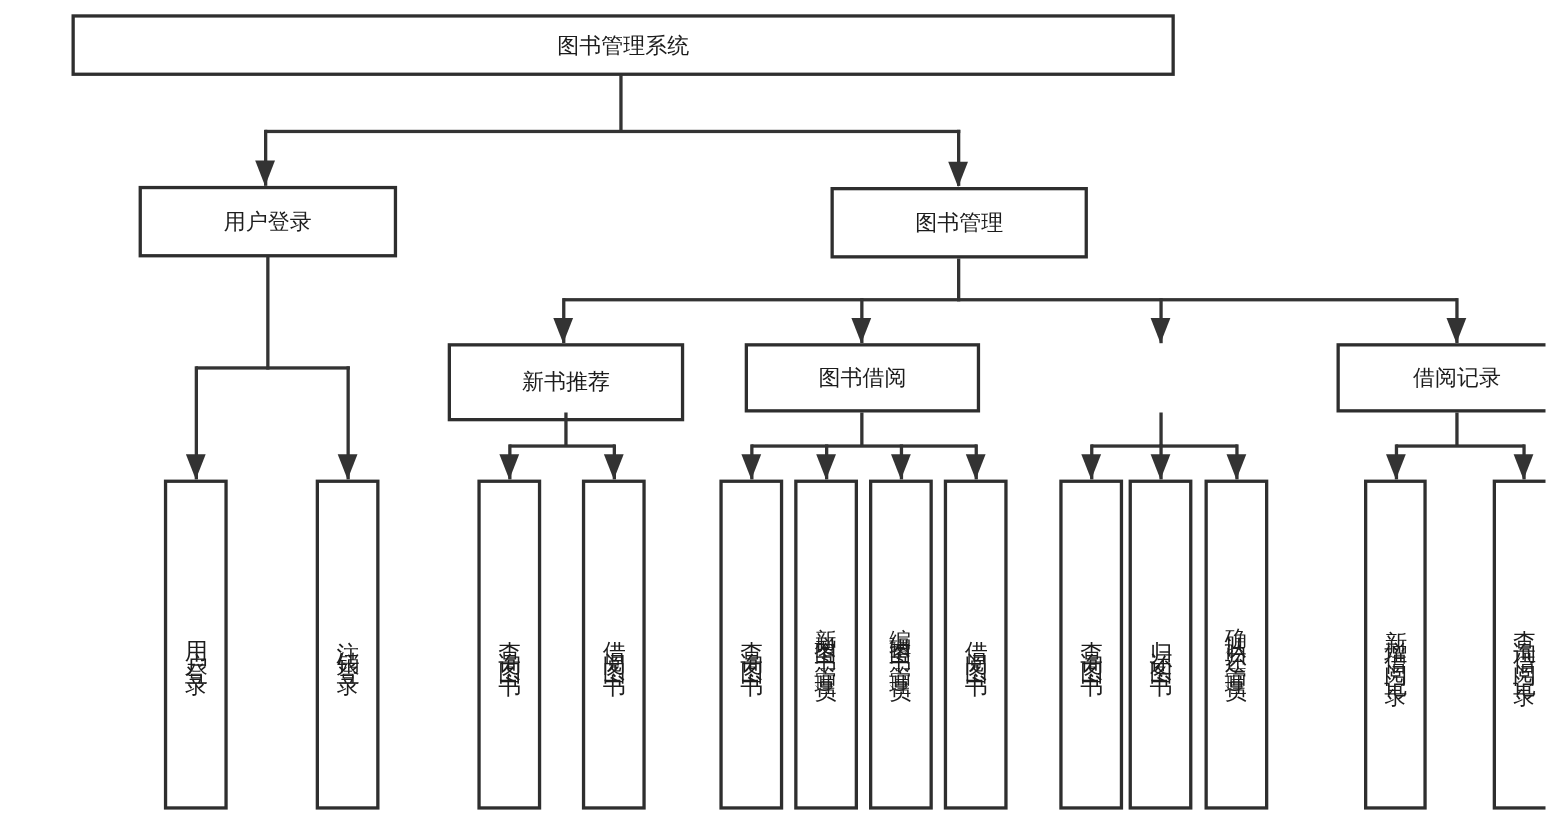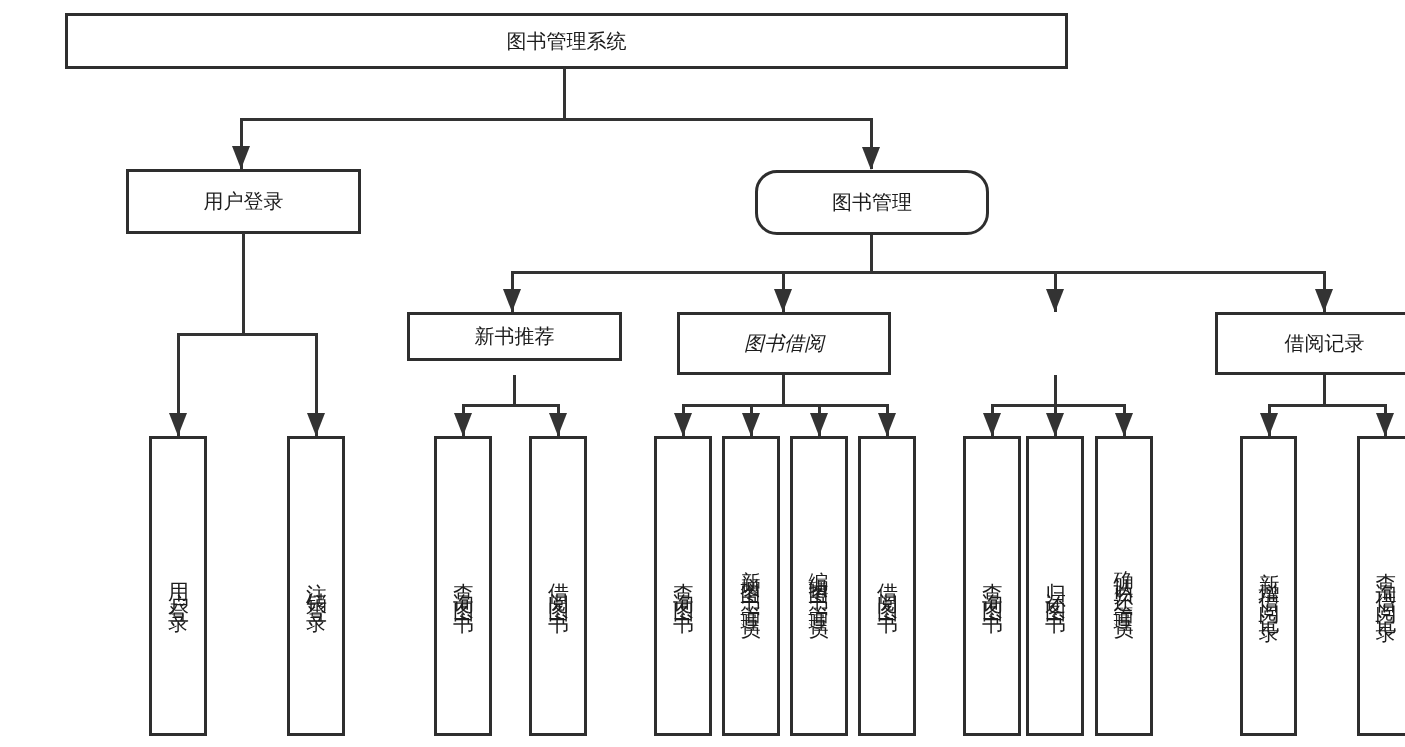--- a/index.html
+++ b/index.html
@@ -63,39 +63,39 @@
   <div class="line" style="left:519px; top:68px; width:3px; height:52px;"></div>
   <div class="line" style="left:197px; top:118px; width:632px; height:3px;"></div>
   <div class="line" style="left:196px; top:118px; width:3px; height:51px;"></div>
   <div class="arrow" style="left:188px; top:146px;"></div>
   <div class="line" style="left:826px; top:118px; width:3px; height:51px;"></div>
   <div class="arrow" style="left:818px; top:147px;"></div>
 
   <div class="box" style="left:82px; top:169px; width:235px; height:65px;">
     <span class="hlabel">用户登录</span>
   </div>
-  <div class="box" style="left:711px; top:170px; width:234px; height:65px;border-radius:22px;">
+  <div class="box" style="left:711px; top:170px; width:234px; height:65px;">
     <span class="hlabel">图书管理</span>
   </div>
 
   <div class="line" style="left:826px; top:235px; width:3px; height:39px;"></div>
   <div class="line" style="left:468px; top:271px; width:813px; height:3px;"></div>
   <div class="line" style="left:467px; top:271px; width:3px; height:41px;"></div>
   <div class="arrow" style="left:459px; top:289px;"></div>
   <div class="line" style="left:738px; top:271px; width:3px; height:41px;"></div>
   <div class="arrow" style="left:730px; top:289px;"></div>
   <div class="line" style="left:1010px; top:271px; width:3px; height:41px;"></div>
   <div class="arrow" style="left:1002px; top:289px;"></div>
   <div class="line" style="left:1279px; top:271px; width:3px; height:41px;"></div>
   <div class="arrow" style="left:1271px; top:289px;"></div>
 
-  <div class="box" style="left:363px; top:312px; width:215px; height:49px;text-align:right;">
+  <div class="box" style="left:363px; top:312px; width:215px; height:71px;text-align:right;">
     <span class="hlabel">新书推荐</span>
   </div>
-  <div class="box" style="left:633px; top:312px; width:214px; height:63px;font-style:italic;">
+  <div class="box" style="left:633px; top:312px; width:214px; height:63px;">
     <span class="hlabel">图书借阅</span>
   </div>
   <div class="box" style="left:1171px; top:312px; width:219px; height:63px;">
     <span class="hlabel">借阅记录</span>
   </div>
 
   <div class="line" style="left:198px; top:233px; width:3px; height:103px;"></div>
   <div class="line" style="left:134px; top:333px; width:140px; height:3px;"></div>
   <div class="line" style="left:133px; top:333px; width:3px; height:103px;"></div>
   <div class="arrow" style="left:125px; top:413px;"></div>

